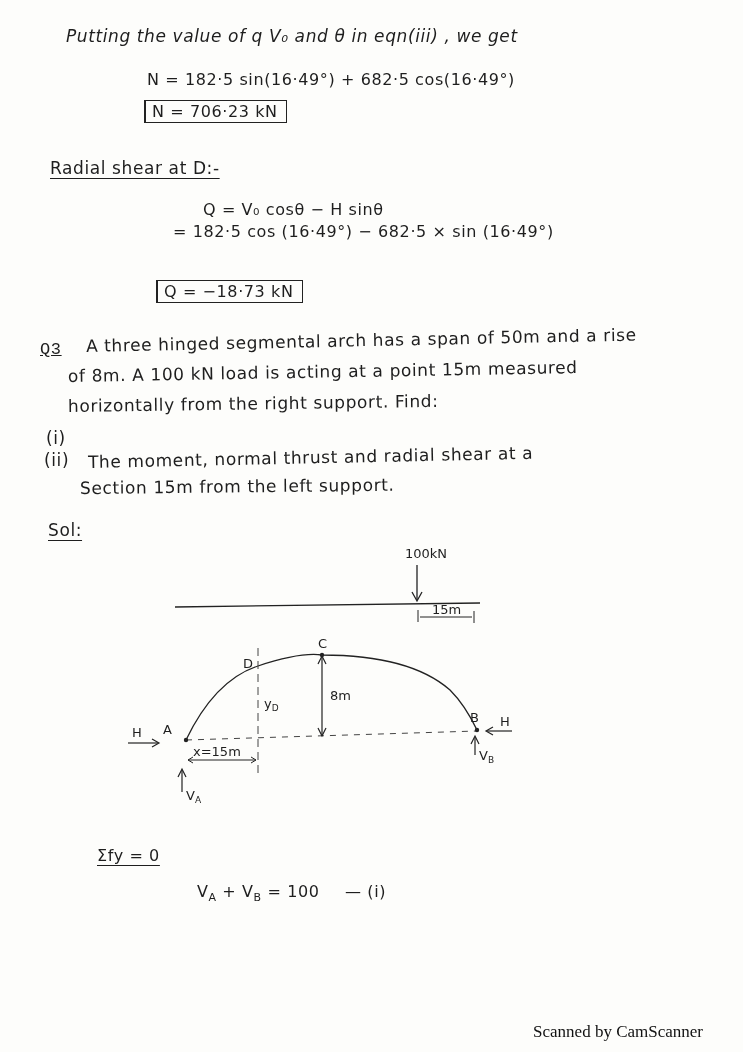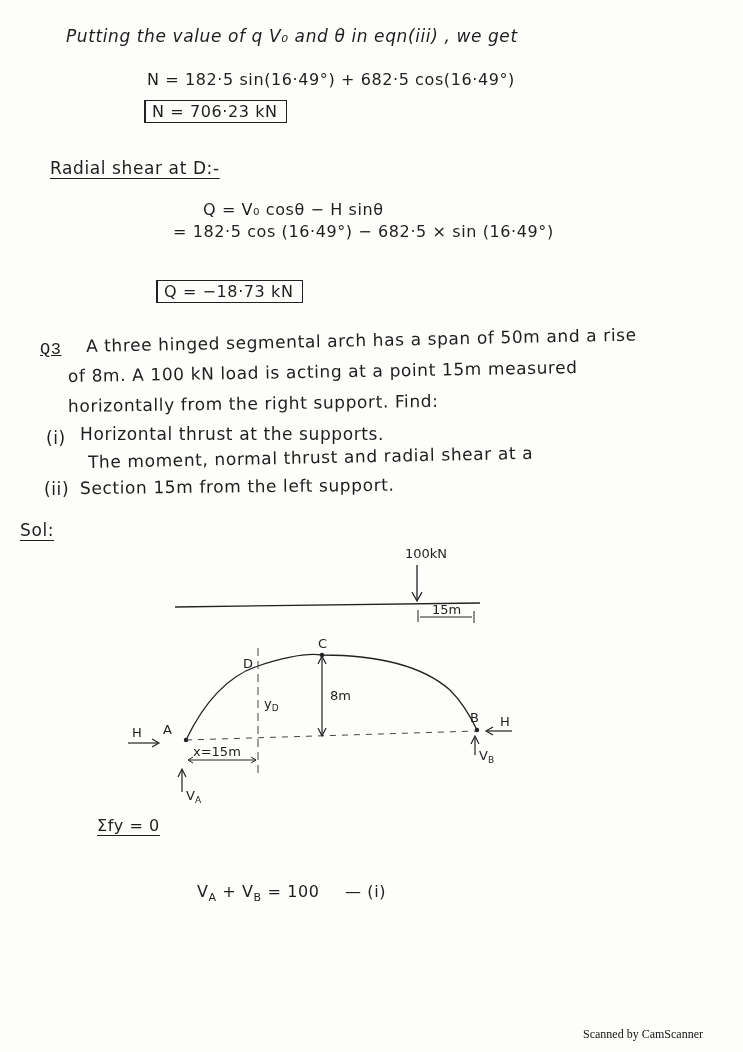--- a/index.html
+++ b/index.html
@@ -26,21 +26,21 @@
     border-left-width: 2px;
     padding: 1px 8px 1px 6px;
   }
   .underline { text-decoration: underline; text-underline-offset: 4px; }
   .qnum { text-decoration: underline; }
   sub { font-size: 11px; }
   .footer {
     position: absolute;
     right: 40px; bottom: 10px;
     font-family: "Liberation Serif", serif;
-    font-size: 12px;
+    font-size: 17px;
     color: #111;
   }
   .diagram { position: absolute; left: 0; top: 0; }
   .lbl { font-family: "DejaVu Sans", sans-serif; font-size: 13px; fill: #1e1e1e; }
 </style>
 </head>
 <body>
 
 <div class="page">
 
@@ -51,26 +51,25 @@
   <div class="hw eq" style="left:203px; top:200px;">Q = V₀ cosθ − H sinθ</div>
   <div class="hw underline" style="left:50px; top:158px;">Radial shear at D:-</div>
   <div class="hw eq" style="left:173px; top:222px;">= 182·5 cos (16·49°) − 682·5 × sin (16·49°)</div>
   <div class="hw eq boxed" style="left:156px; top:280px;">Q = −18·73 kN</div>
 
   <div class="hw qnum" style="left:40px; top:340px;font-family:Liberation Mono, monospace;">Q3</div>
   <div class="hw" style="left:86px; top:336px; transform:rotate(-1.2deg); transform-origin:left;">A three hinged segmental arch has a span of 50m and a rise</div>
   <div class="hw" style="left:68px; top:366px; transform:rotate(-1deg); transform-origin:left;">of 8m. A 100 kN load is acting at a point 15m measured</div>
   <div class="hw" style="left:68px; top:396px; transform:rotate(-0.8deg); transform-origin:left;">horizontally from the right support. Find:</div>
   <div class="hw" style="left:46px; top:428px;">(i)</div>
-  <div class="hw" style="left:80px; top:424px;">Horizontal thrust at the supports.</div>
-  <div class="hw" style="left:44px; top:479px;">(ii)</div>
+  <div class="hw" style="left:44px; top:450px;">(ii)</div>
   <div class="hw" style="left:88px; top:452px; transform:rotate(-1.2deg); transform-origin:left;">The moment, normal thrust and radial shear at a</div>
   <div class="hw" style="left:80px; top:478px; transform:rotate(-0.6deg); transform-origin:left;">Section 15m from the left support.</div>
 
-  <div class="hw underline" style="left:20px; top:520px;">Sol:</div>
+  <div class="hw underline" style="left:48px; top:520px;">Sol:</div>
 
   <svg class="diagram" width="743" height="1052">
 
     <line x1="175" y1="607" x2="480" y2="603" stroke="#222" stroke-width="1.3"></line>
 
     <line x1="417" y1="565" x2="417" y2="600" stroke="#222" stroke-width="1.3"></line>
     <polyline points="412,592 417,601 422,592" fill="none" stroke="#222" stroke-width="1.3"></polyline>
     <text class="lbl" x="405" y="558">100kN</text>
 
     <line x1="418" y1="610" x2="418" y2="622" stroke="#222" stroke-width="1"></line>
@@ -114,20 +113,20 @@
 
     <line x1="182" y1="792" x2="182" y2="770" stroke="#222" stroke-width="1.2"></line>
     <polyline points="178,777 182,769 186,777" fill="none" stroke="#222" stroke-width="1.2"></polyline>
     <text class="lbl" x="186" y="800"><tspan>V</tspan><tspan font-size="9" dy="3">A</tspan></text>
 
     <line x1="475" y1="755" x2="475" y2="737" stroke="#222" stroke-width="1.2"></line>
     <polyline points="471,744 475,736 479,744" fill="none" stroke="#222" stroke-width="1.2"></polyline>
     <text class="lbl" x="479" y="760"><tspan>V</tspan><tspan font-size="9" dy="3">B</tspan></text>
   </svg>
 
-  <div class="hw eq underline" style="left:97px; top:816px;">Σfy = 0</div>
+  <div class="hw eq underline" style="left:97px; top:846px;">Σfy = 0</div>
   <div class="hw eq" style="left:197px; top:882px;text-align:right;">
     <span>V</span><sub>A</sub><span> + </span><span>V</span><sub>B</sub><span> = 100</span>
   </div>
   <div class="hw eq" style="left:345px; top:882px;">—   (i)</div>
 
   <div class="footer">Scanned by CamScanner</div>
 </div>
 
 </body></html>

